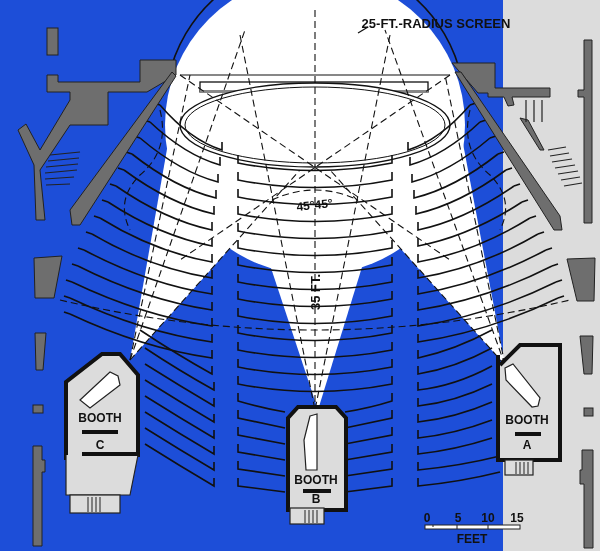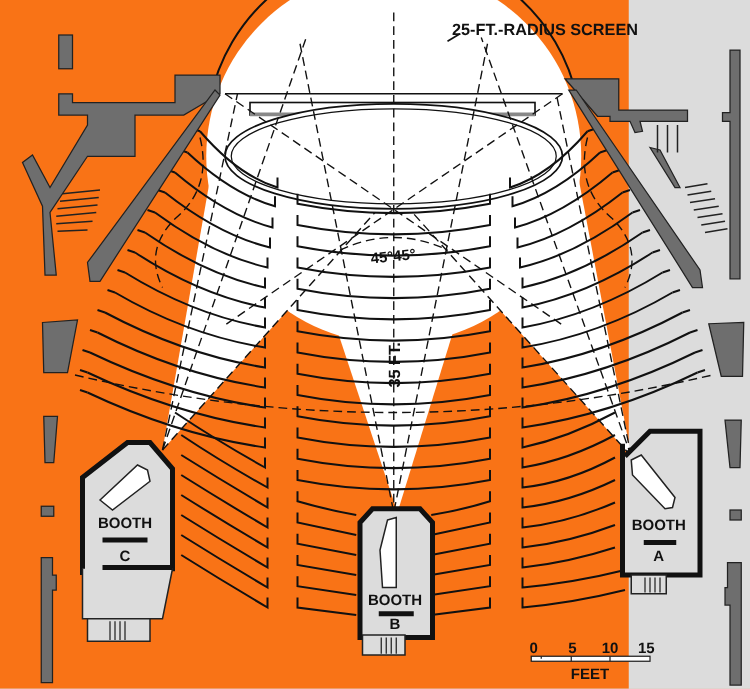--- a/index.html
+++ b/index.html
@@ -1,17 +1,17 @@
 <!DOCTYPE html>
 <html><head>
 <meta charset="utf-8">
 <style>
   html,body{margin:0;padding:0;background:#dcdcdc;}
   body{width:600px;height:551px;overflow:hidden;font-family:"Liberation Sans",sans-serif;}
-  #wrap{position:relative;width:503px;height:551px;background:#f97316;text-align:right;}
+  #wrap{position:relative;width:503px;height:551px;background:#1d4ed8;text-align:right;}
   svg{position:absolute;left:0;top:0;}
   .lbl{font-family:"Liberation Sans",sans-serif;font-weight:bold;fill:#111;}
 </style>
 </head>
 <body>
 
 <div id="wrap">
 <svg width="600" height="551" viewBox="0 0 600 551" xmlns="http://www.w3.org/2000/svg">
 
   <g fill="#ffffff">

